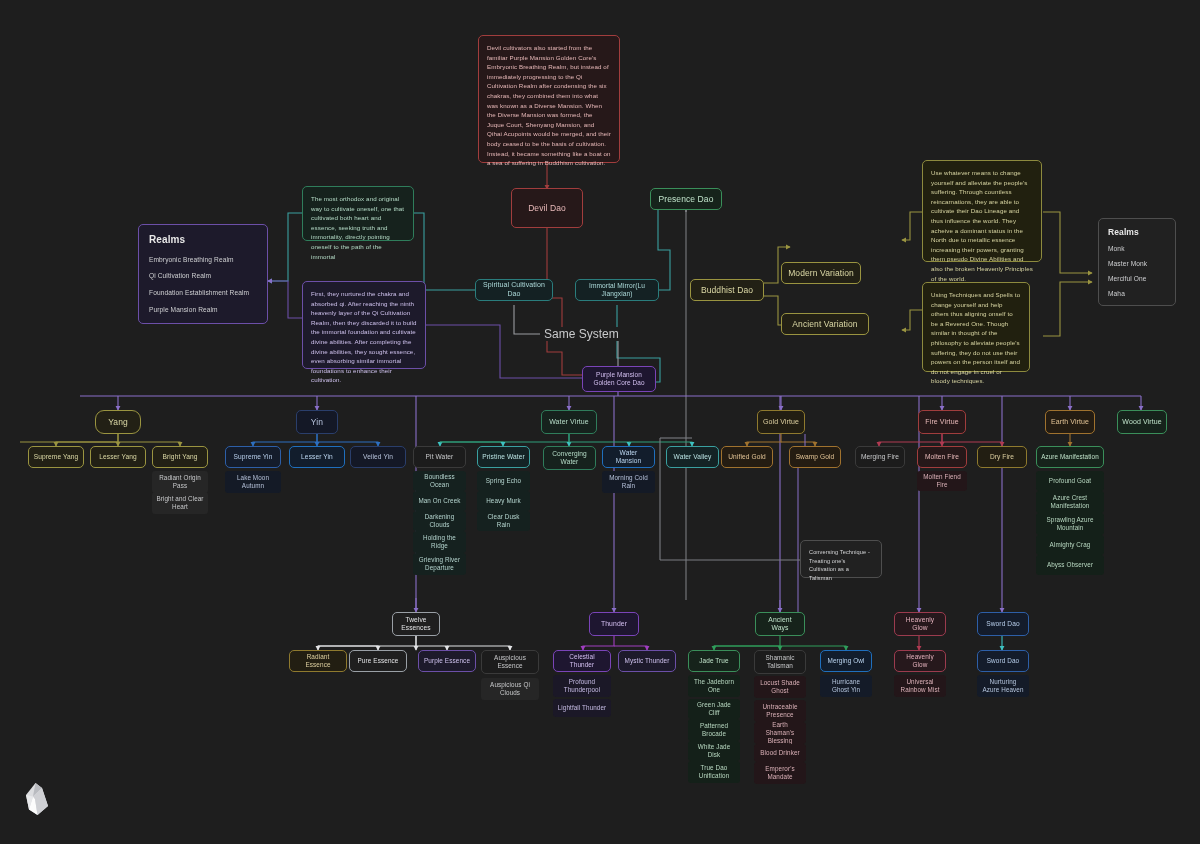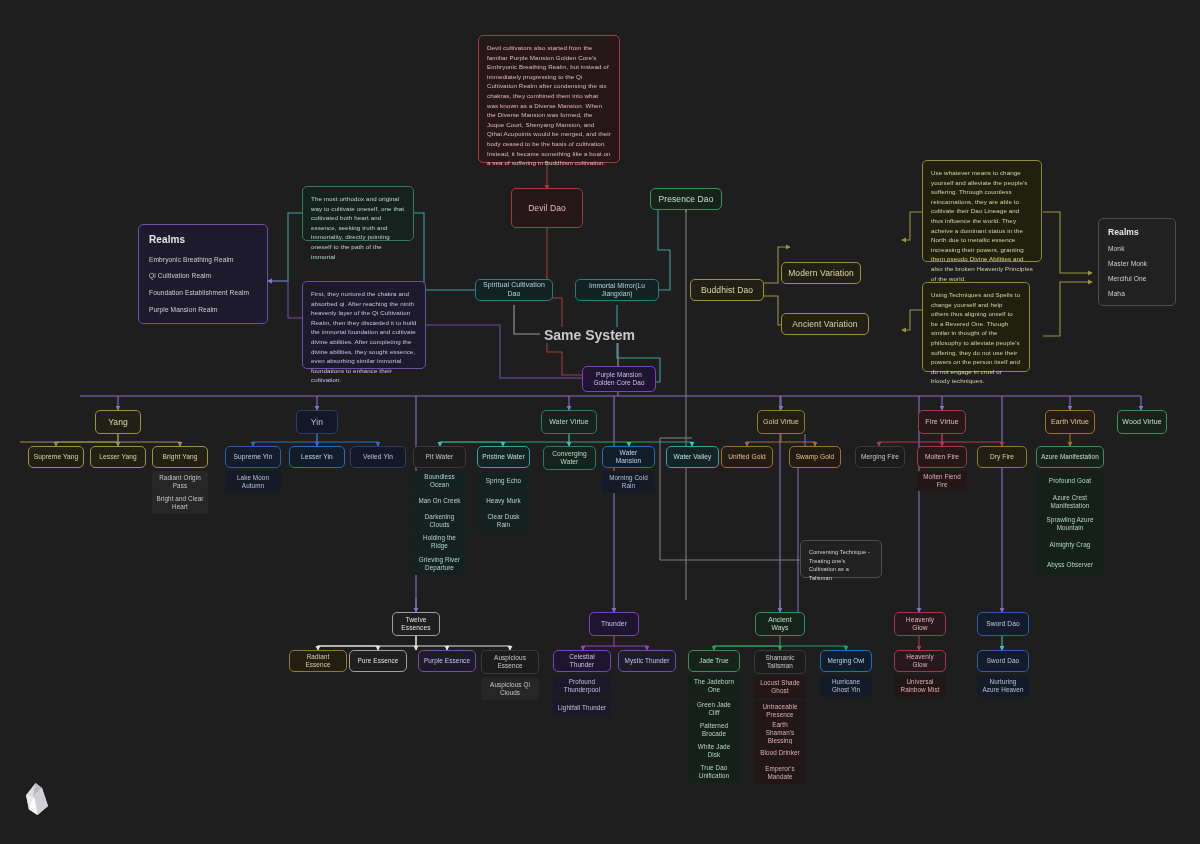--- a/index.html
+++ b/index.html
@@ -24,21 +24,21 @@
     letter-spacing:.1px;
   }
   .node.big   { font-size:8.5px; }
   .node.card  { font-size:6.2px; text-align:left; align-items:flex-start; justify-content:flex-start; padding:7px 8px; line-height:1.55; }
   .node.sub   { font-size:6.3px; border:none; border-radius:3px; }
   .node.group { font-size:7px; align-items:flex-start; justify-content:flex-start; padding:9px 10px; flex-direction:column; }
 
   .group-title { font-size:10px; font-weight:bold; color:#e8e8e8; margin-bottom:9px; }
   .group-item  { font-size:6.6px; color:#cfd0d2; margin-bottom:8.5px; }
 
-  .label-free { position:absolute; font-size:14px; color:#c9cacc; background:#1e1e1e; padding:0 4px;font-weight:bold; }
+  .label-free { position:absolute; font-size:12px; color:#c9cacc; background:#1e1e1e; padding:0 4px; }
 
   
   .c-red    { border-color:#a13d3d; color:#e7b8b8; background:#261819; }
   .c-red2   { border-color:#9c3b4e; color:#e4b2bd; background:#26181c; }
   .c-green  { border-color:#2f7d5b; color:#b6ddc8; background:#16221d; }
   .c-green2 { border-color:#3a8f5a; color:#bfe2c9; background:#16231b; }
   .c-teal   { border-color:#2a7d7d; color:#addada; background:#142123; }
   .c-cyan   { border-color:#3aa0a0; color:#b9e2e2; background:#142325; }
   .c-yellow { border-color:#9a9440; color:#dcd9a6; background:#222015; }
   .c-olive  { border-color:#8d8a3e; color:#d8d5a2; background:#21200f; }
@@ -260,21 +260,21 @@
 <div class="node big c-yellow" style="left:690px; top:279px; width:74px; height:22px;">Buddhist Dao</div>
 
 <div class="node big c-yellow" style="left:781px; top:236px; width:80px; height:22px;margin-top:26px;">Modern Variation</div>
 
 <div class="node big c-yellow" style="left:781px; top:313px; width:88px; height:22px;">Ancient Variation</div>
 
 <div class="node big c-violet" style="left:582px; top:366px; width:74px; height:26px; font-size:6.4px;">Purple Mansion Golden Core Dao</div>
 
 <div class="label-free" style="left:540px; top:327px;">Same System</div>
 
-<div class="node big c-yellow" style="left:95px; top:410px; width:46px; height:24px;">Yang</div>
+<div class="node big c-yellow" style="left:95px; top:410px; width:46px; height:24px;border-radius:9px;">Yang</div>
 <div class="node big c-yellow" style="left:28px; top:446px; width:56px; height:22px; font-size:6.6px;">Supreme Yang</div>
 <div class="node big c-yellow" style="left:90px; top:446px; width:56px; height:22px; font-size:6.6px;">Lesser Yang</div>
 <div class="node big c-yellow" style="left:152px; top:446px; width:56px; height:22px; font-size:6.6px;">Bright Yang</div>
 <div class="node sub s-gray" style="left:152px; top:471px; width:56px; height:22px; display:flex;">Radiant Origin Pass</div>
 <div class="node sub s-gray" style="left:152px; top:492px; width:56px; height:22px; display:flex;">Bright and Clear Heart</div>
 
 <div class="node big c-navy" style="left:296px; top:410px; width:42px; height:24px;">Yin</div>
 <div class="node big c-blue" style="left:225px; top:446px; width:56px; height:22px; font-size:6.6px;">Supreme Yin</div>
 <div class="node big c-blue2" style="left:289px; top:446px; width:56px; height:22px; font-size:6.6px;">Lesser Yin</div>
 <div class="node big c-navy" style="left:350px; top:446px; width:56px; height:22px; font-size:6.6px;">Veiled Yin</div>

